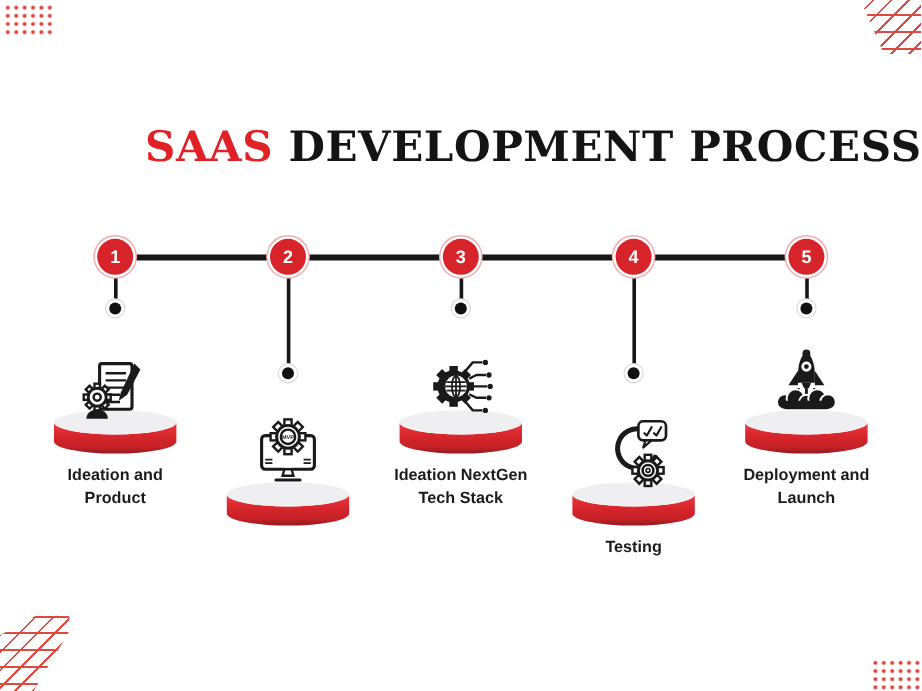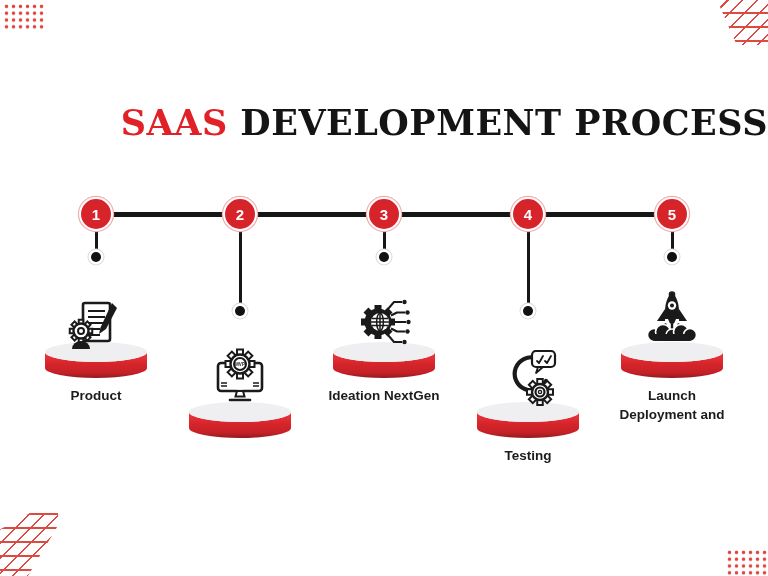--- a/index.html
+++ b/index.html
@@ -113,20 +113,21 @@
           <rect x="12.75" y="23.75" width="4.5" height="4.5" transform="rotate(225 15 35)"></rect>
           <rect x="12.75" y="23.75" width="4.5" height="4.5" transform="rotate(270 15 35)"></rect>
           <rect x="12.75" y="23.75" width="4.5" height="4.5" transform="rotate(315 15 35)"></rect>
         </g>
         <circle cx="15" cy="35" r="7.5" fill="#fff" stroke="#1a1a1a" stroke-width="2.4"></circle>
         <circle cx="15" cy="35" r="3" fill="#fff" stroke="#1a1a1a" stroke-width="2"></circle>
         <path d="M6,53 a9,8 0 0 1 18,0 z" fill="#1a1a1a"></path>
       </svg>
     </div>
     <div class="label">
+      <span style="display:block">Ideation and</span>
       <span style="display:block">Product</span>
     </div>
   </div>
 
   <div class="step s2 even">
     <div class="vline"></div>
     <div class="dot"></div>
     <div class="num">2</div>
     <div class="pedestal">
       <svg viewBox="0 0 104 38" width="104" height="38">
@@ -200,20 +201,21 @@
           <circle cx="50.5" cy="10" r="2.2"></circle>
           <circle cx="53.5" cy="20.5" r="2.2"></circle>
           <circle cx="54.5" cy="30" r="2.2"></circle>
           <circle cx="53.5" cy="39.5" r="2.2"></circle>
           <circle cx="50.5" cy="50" r="2.2"></circle>
         </g>
       </svg>
     </div>
     <div class="label">
       <span style="display:block">Ideation NextGen</span>
+      <span style="display:block">Tech Stack</span>
     </div>
   </div>
 
   <div class="step s4 even">
     <div class="vline"></div>
     <div class="dot"></div>
     <div class="num">4</div>
     <div class="pedestal">
       <svg viewBox="0 0 104 38" width="104" height="38">
         <path d="M1,11 L1,27 A51,10 0 0 0 103,27 L103,11 A51,10 0 0 1 1,11 Z" fill="url(#pg)"></path>
@@ -271,18 +273,18 @@
           <circle cx="12" cy="47" r="6.5"></circle>
           <circle cx="21" cy="44" r="7.5"></circle>
           <circle cx="30" cy="47" r="6"></circle>
           <circle cx="39" cy="44" r="7.5"></circle>
           <circle cx="48" cy="47" r="6.5"></circle>
           <rect x="10" y="46" width="40" height="7" rx="3.5" stroke="none"></rect>
         </g>
       </svg>
     </div>
     <div class="label">
+      <span style="display:block">Deployment and</span>
       <span style="display:block">Launch</span>
-      <span style="display:block">Deployment and</span>
     </div>
   </div>
 
 </div>
 
 </body></html>

